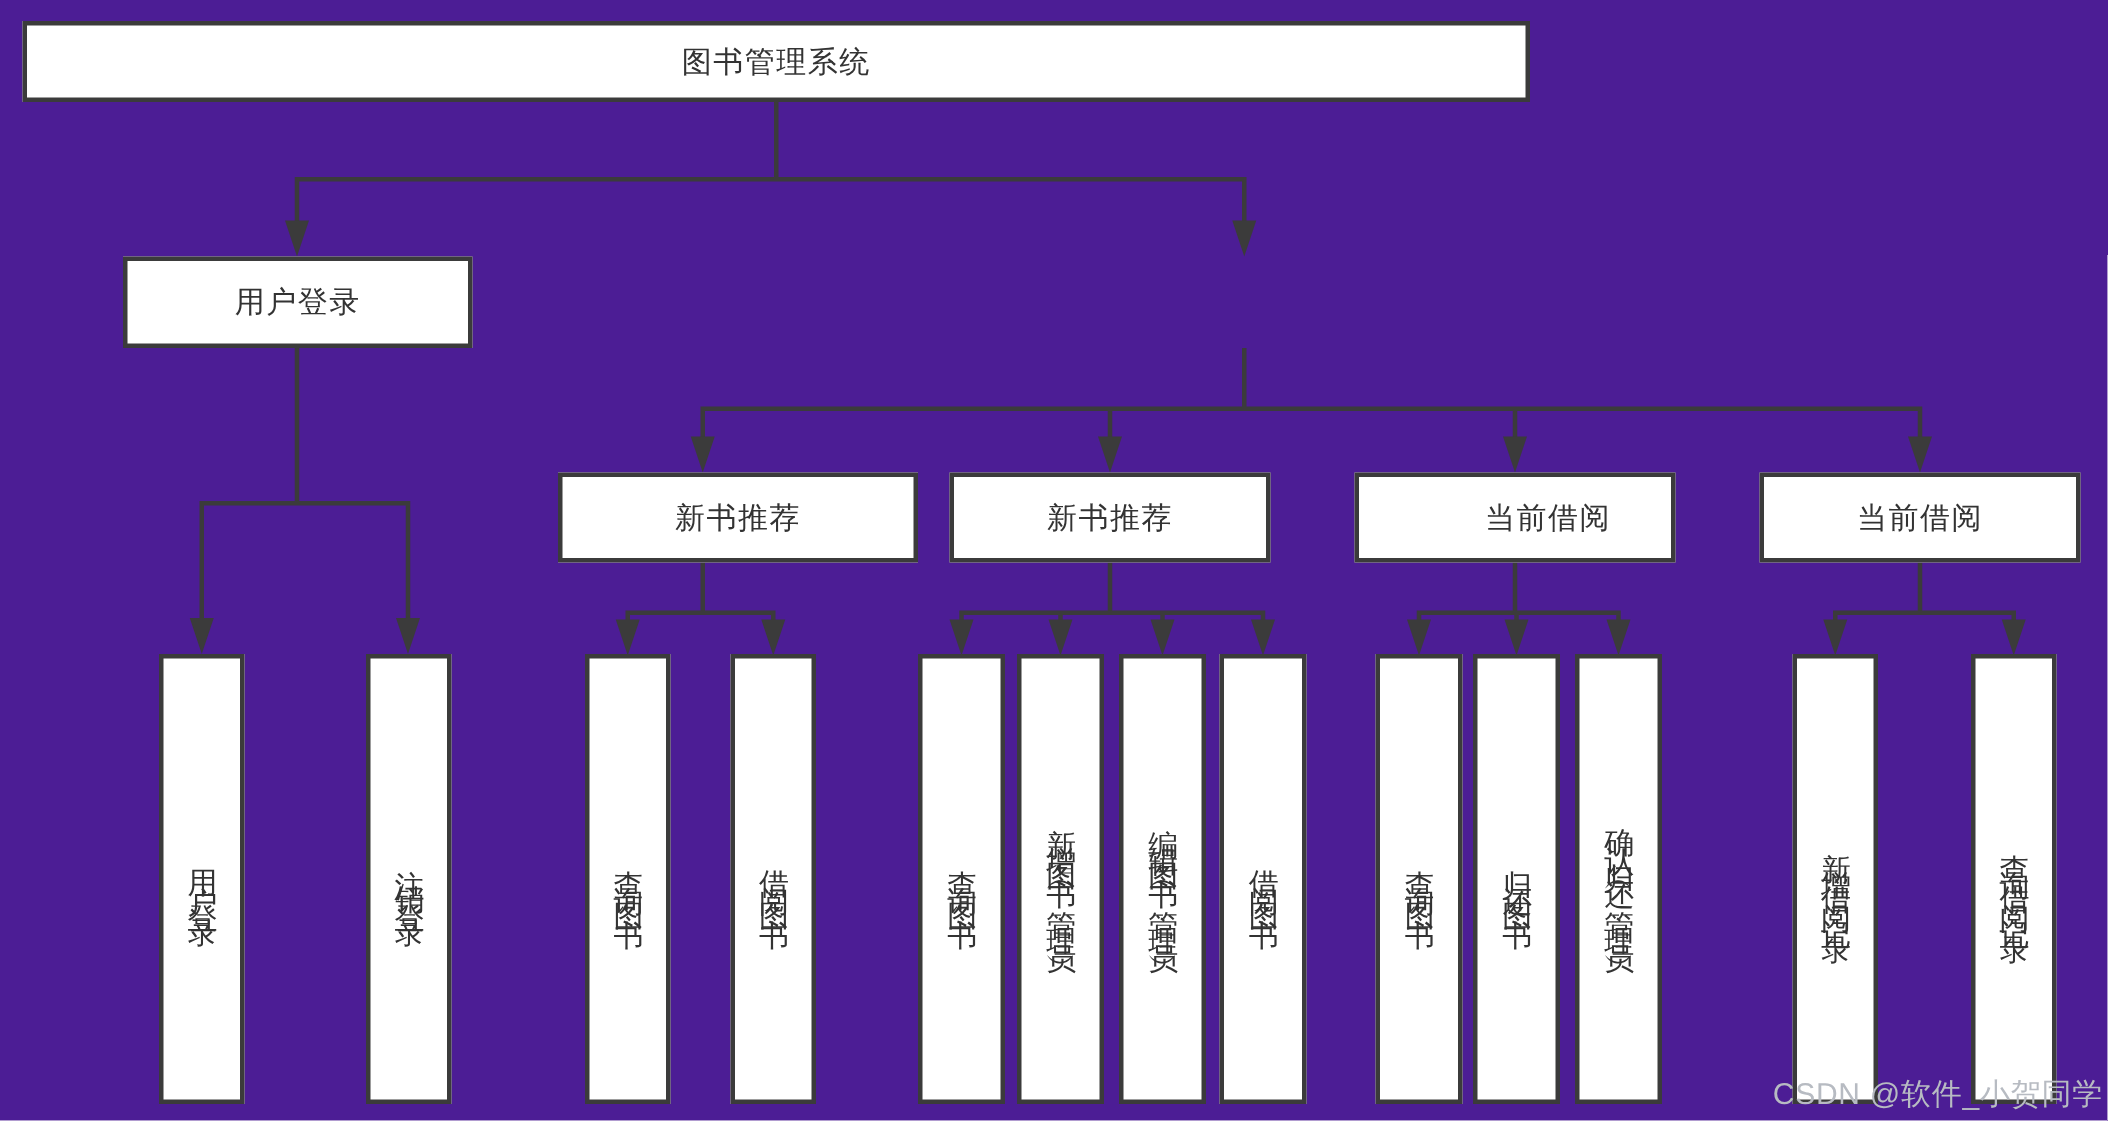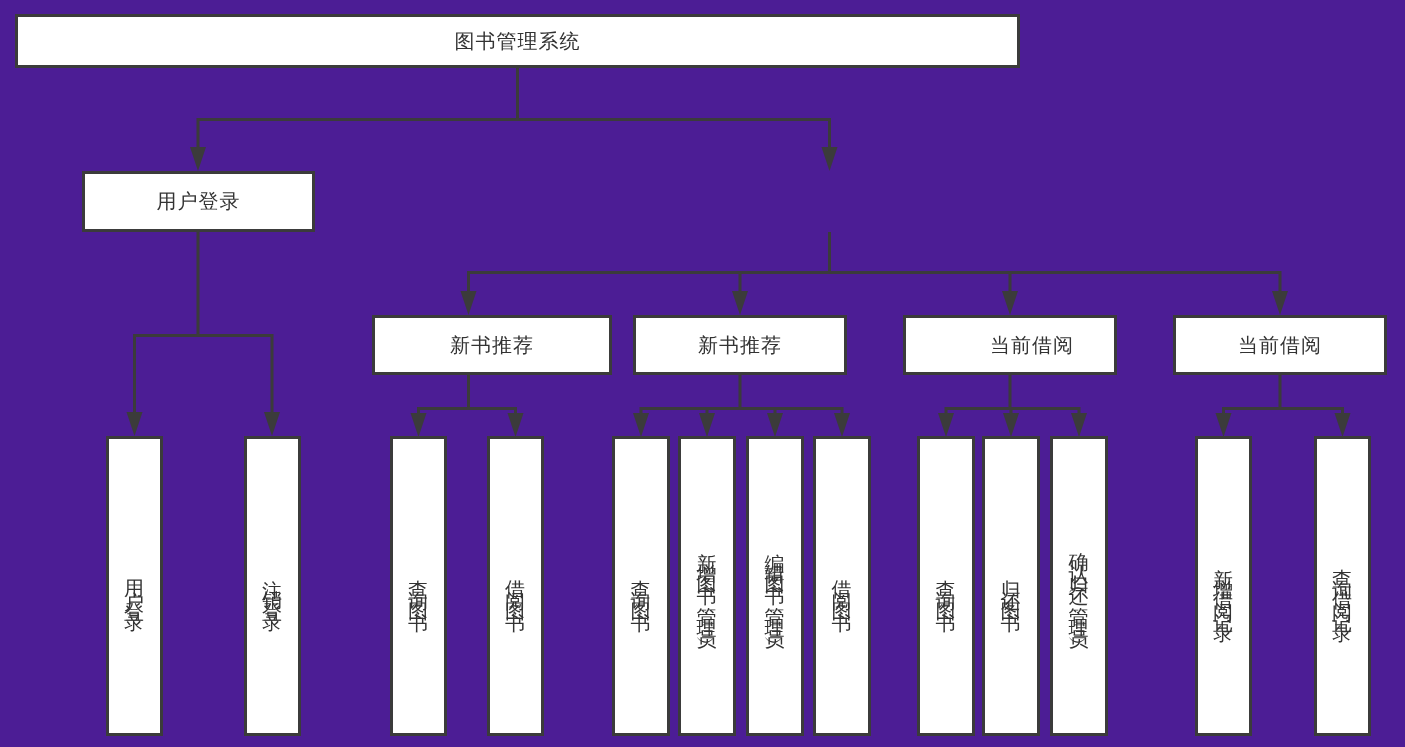--- a/index.html
+++ b/index.html
@@ -114,14 +114,15 @@
   <div class="box v" style="left:746px; top:436px; width:58px; height:300px;">编辑图书（管理员）</div>
   <div class="box v" style="left:813px; top:436px; width:58px; height:300px;">借阅图书</div>
 
   <div class="box v" style="left:917px; top:436px; width:58px; height:300px;">查询图书</div>
   <div class="box v" style="left:982px; top:436px; width:58px; height:300px;">归还图书</div>
   <div class="box v" style="left:1050px; top:436px; width:58px; height:300px;">确认归还（管理员）</div>
 
   <div class="box v" style="left:1195px; top:436px; width:57px; height:300px;">新增借阅记录</div>
   <div class="box v" style="left:1314px; top:436px; width:57px; height:300px;">查询借阅记录</div>
 
+  <div class="watermark" style="right:3px; top:716px;">CSDN @软件_小贺同学</div>
 
 </div>
 
 </body></html>

